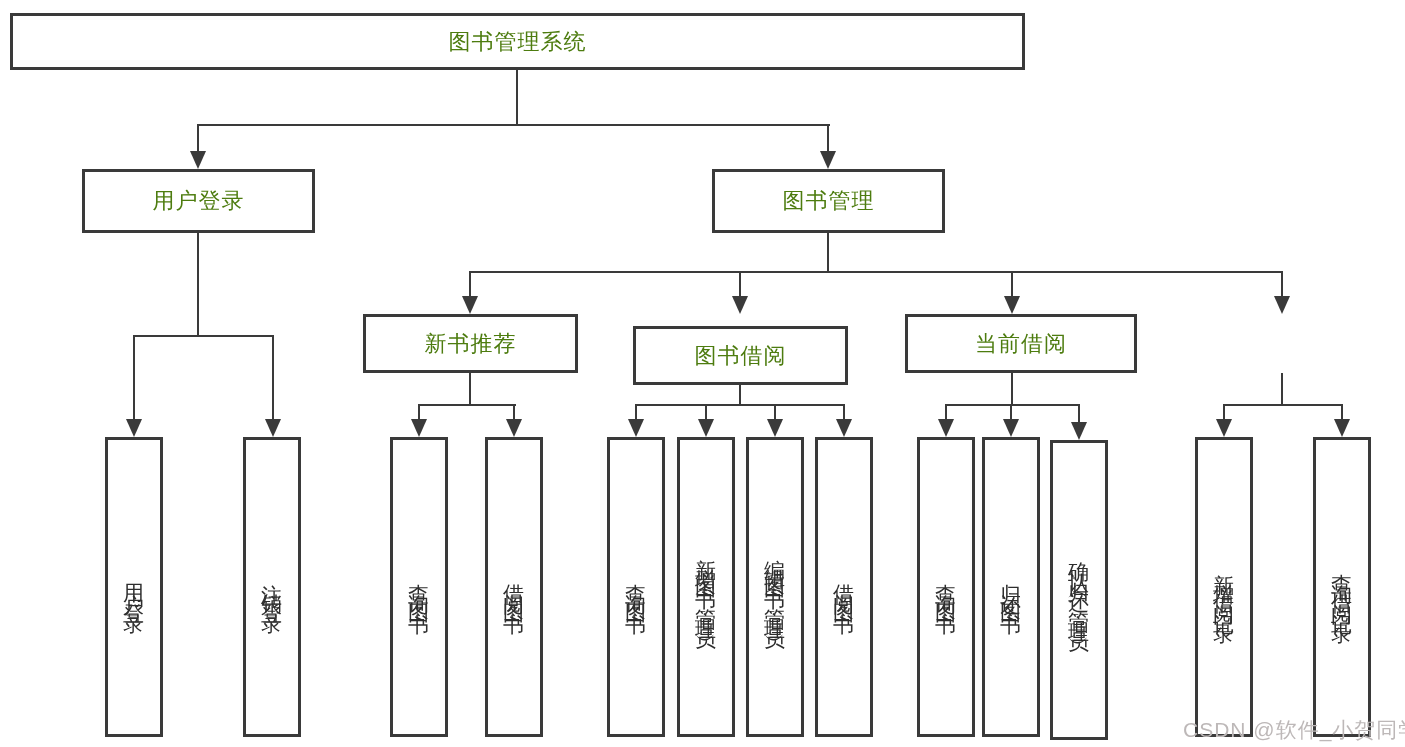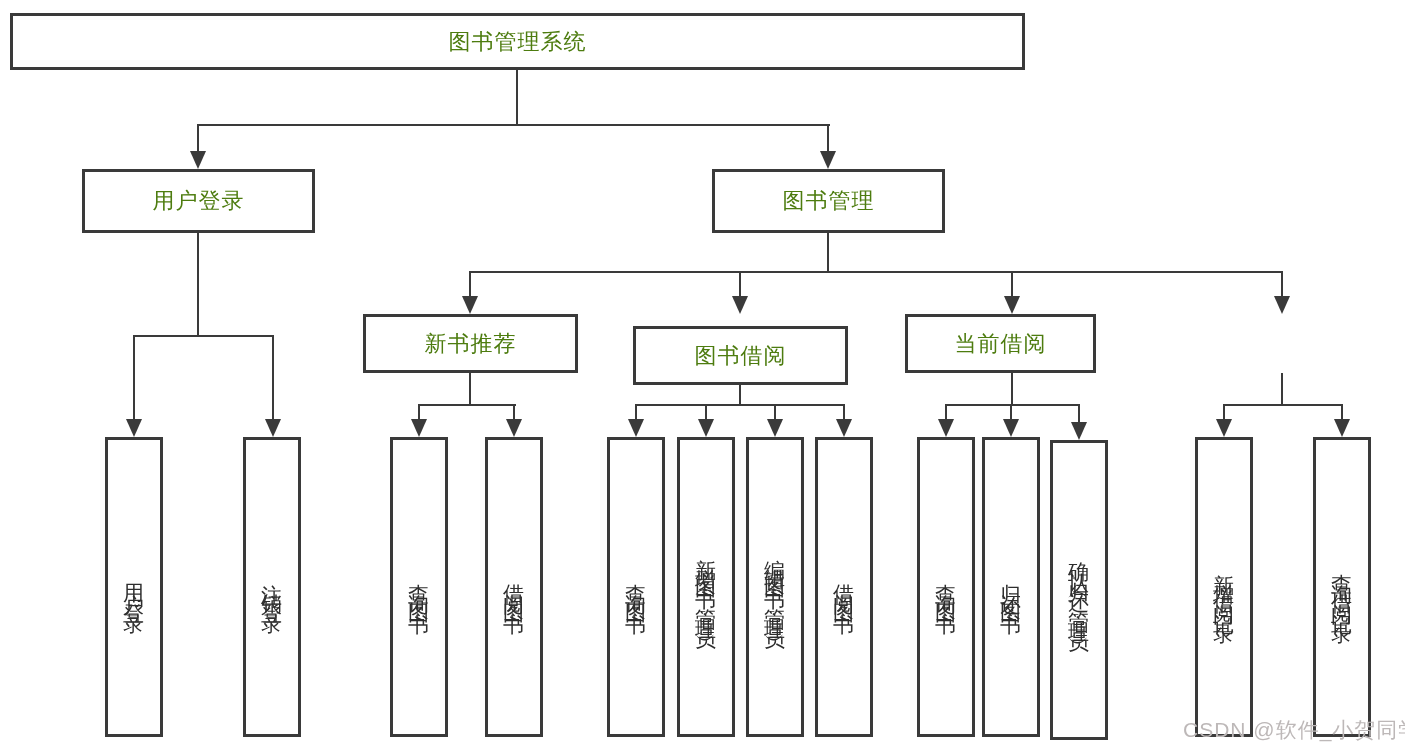--- a/index.html
+++ b/index.html
@@ -79,21 +79,21 @@
   </div>
 
   <div class="node" style="left:363px;top:314px;width:215px;height:59px;">
     <span>新书推荐</span>
   </div>
 
   <div class="node" style="left:633px;top:314px;width:215px;height:59px;margin-top:12px;">
     <span>图书借阅</span>
   </div>
 
-  <div class="node" style="left:905px;top:314px;width:191px;height:59px;">
+  <div class="node" style="left:905px;top:314px;width:232px;height:59px;">
     <span>当前借阅</span>
   </div>
 
 
   <div class="leaf" style="left:105px;">
     <span class="vtext">用户登录</span>
   </div>
   <div class="leaf" style="left:243px;">
     <span class="vtext">注销登录</span>
   </div>

